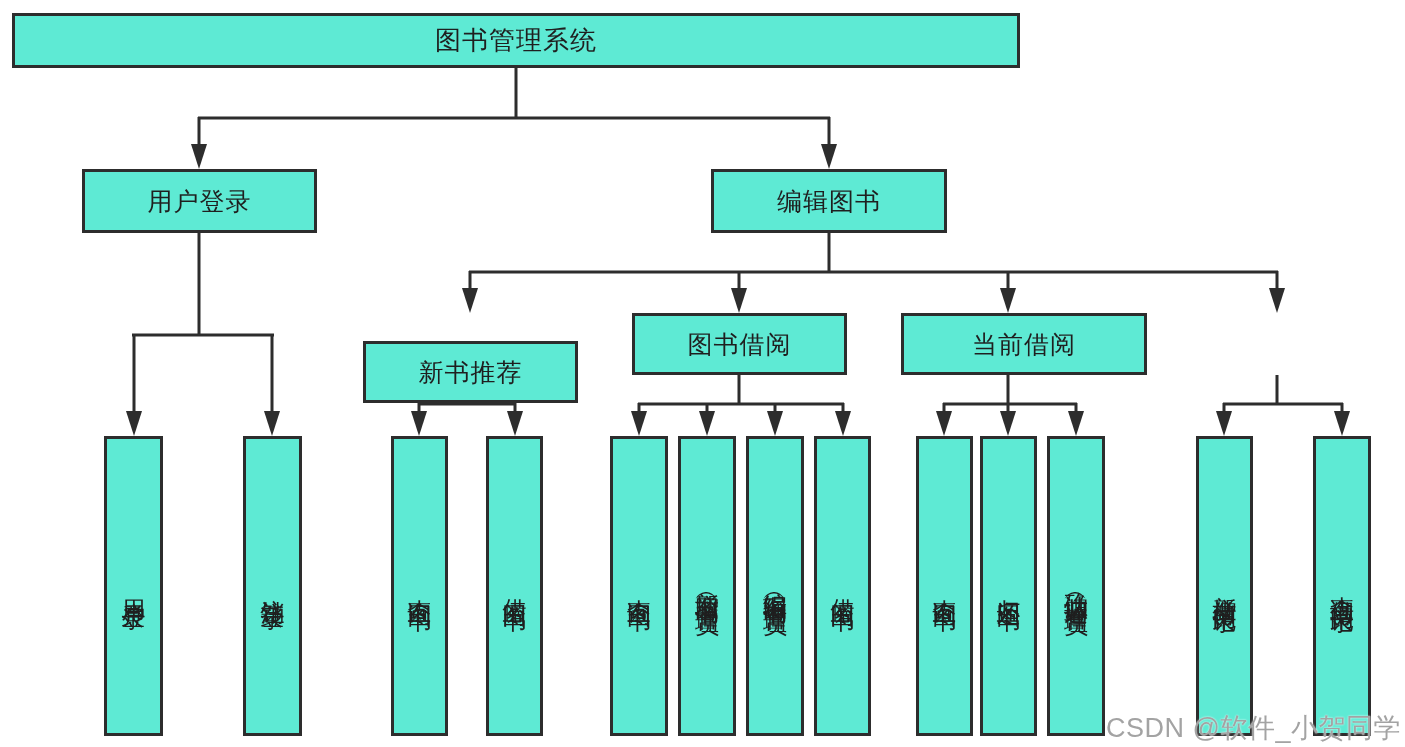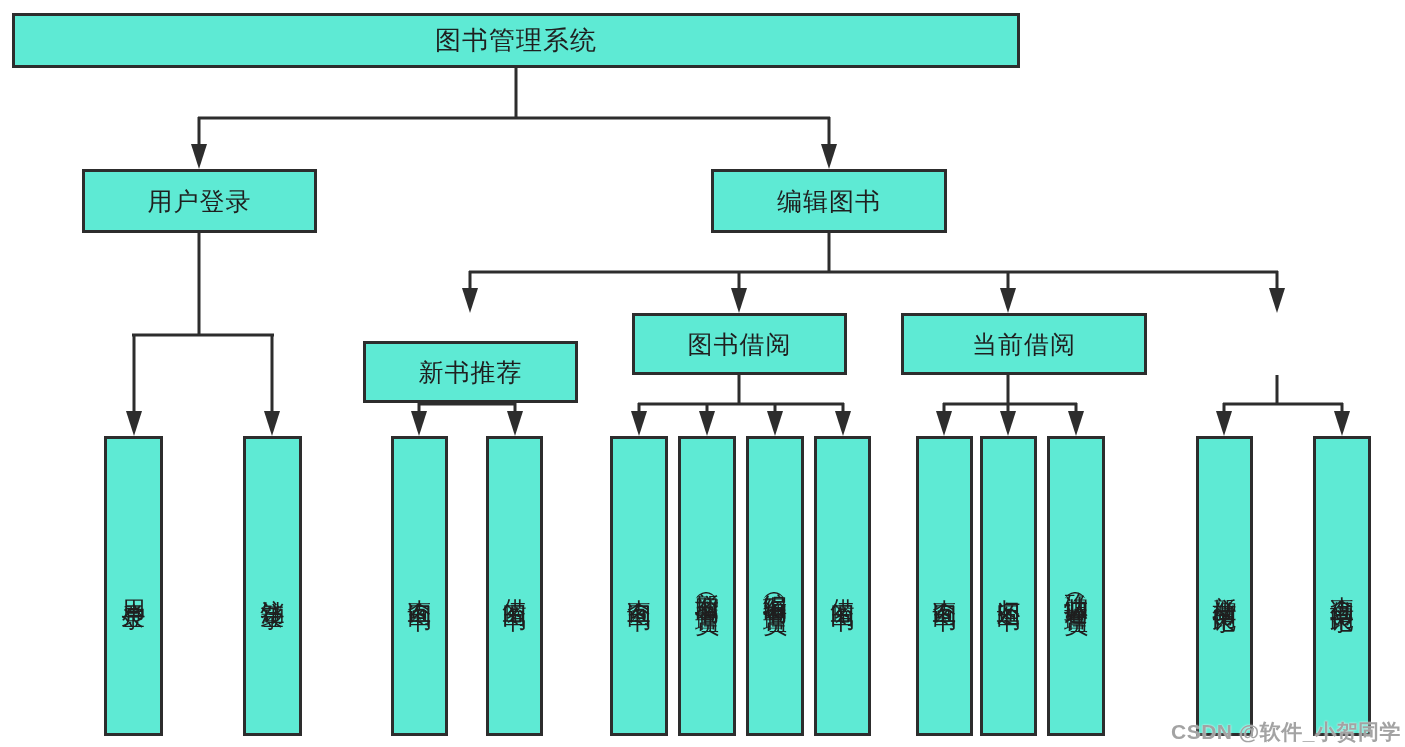--- a/index.html
+++ b/index.html
@@ -52,25 +52,24 @@
     letter-spacing: 3px;
     font-size: 24px;
     white-space: normal;
     line-height: 1;
   }
   .watermark {
     position: absolute;
     right: 4px;
     bottom: 1px;
     z-index: 3;
-    font-size: 21px;
+    font-size: 27px;
     color: #a3a3a3;
     letter-spacing: 0.5px;
     text-shadow: 0 0 2px #ffffff;
-    font-weight: bold;
   }
 </style>
 </head>
 <body>
 
 <div class="canvas">
 
   <svg class="connectors" width="1405" height="747">
 
     <path class="conn" d="M516,68 V118 M198,118 H830 M199,117 V145 M829,117 V145"></path>

